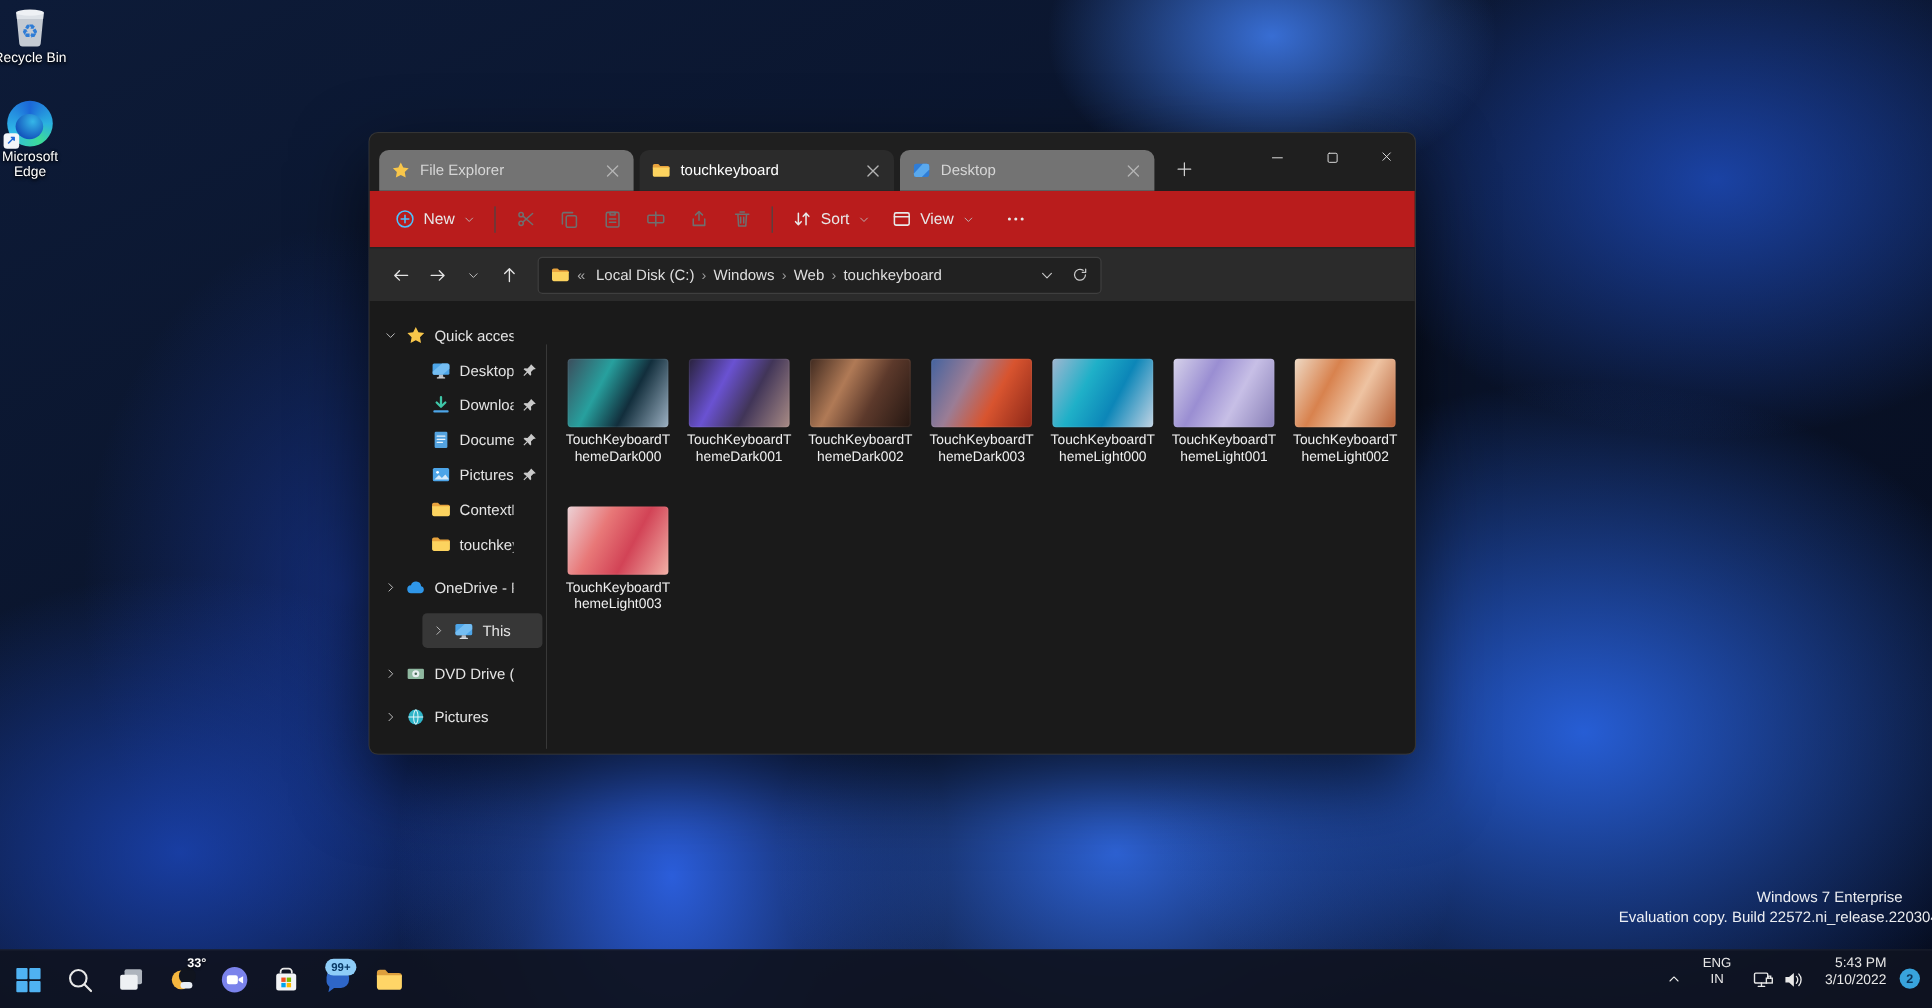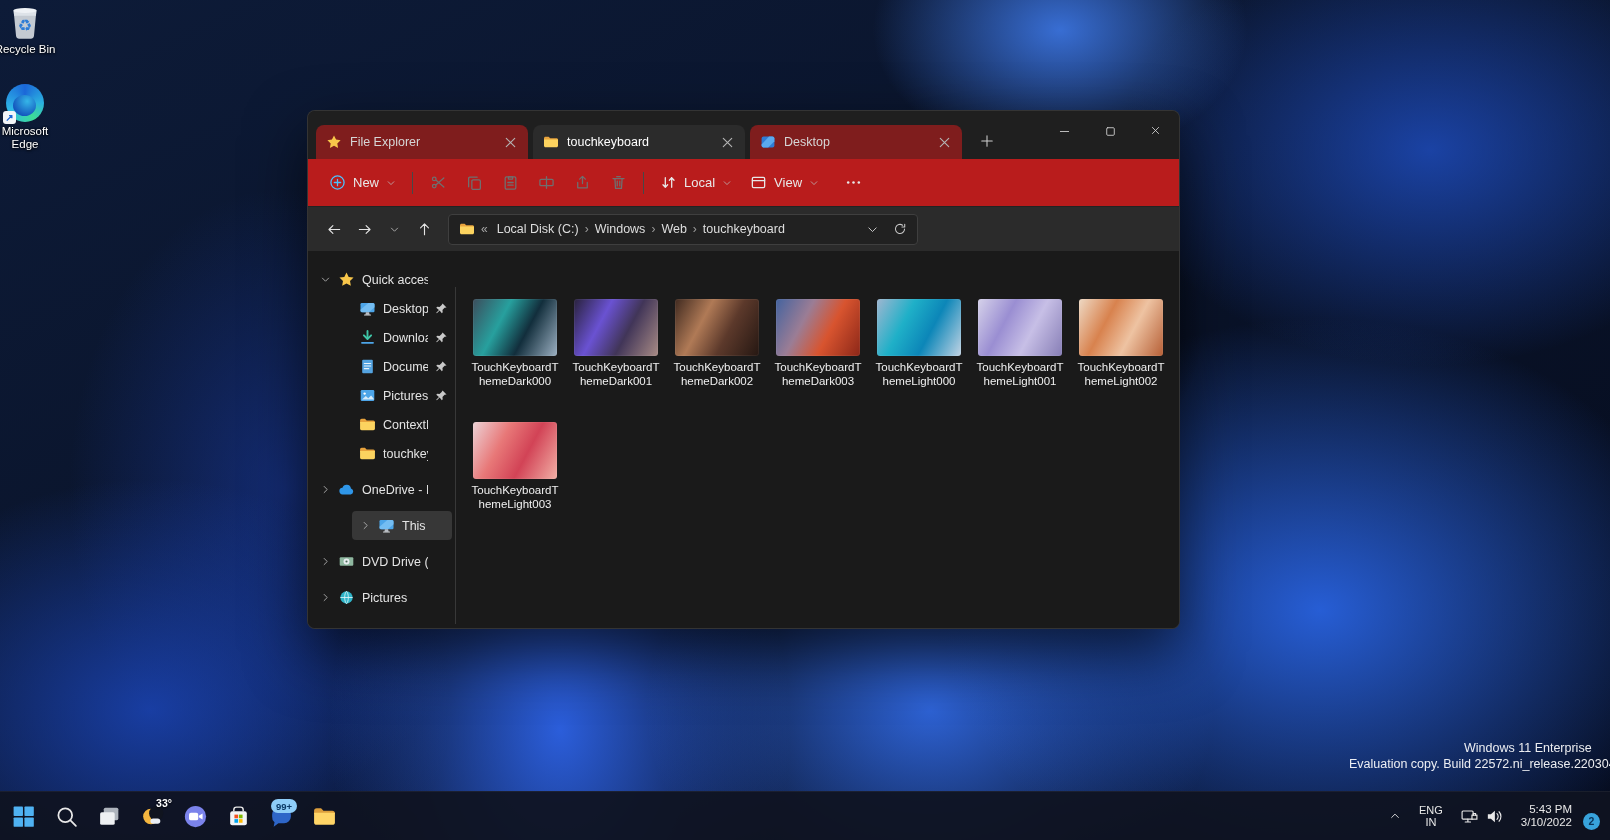--- a/index.html
+++ b/index.html
@@ -36,21 +36,21 @@
     font-weight:bold; display:block; text-align:center; }
 
   
   .window { position:absolute; left:307px; top:110px; width:873px; height:519px;
     background:#202020; border:1px solid rgba(255,255,255,.09); border-radius:8px;
     box-shadow:0 24px 60px rgba(0,0,0,.6); display:flex; flex-direction:column; overflow:hidden; }
 
   .tabbar { height:48px; background:#1f1f1f; display:flex; align-items:flex-end;
     padding-left:8px; position:relative; flex:none; }
   .tab { height:34px; width:212px; display:flex; align-items:center; gap:8px; padding:0 10px;
-    border-radius:8px 8px 0 0; background:#7f1d1d; margin-right:5px; color:#d6d6d6; }
+    border-radius:8px 8px 0 0; background:#737373; margin-right:5px; color:#d6d6d6; }
   .tab.active { background:#2b2b2b; color:#fff; }
   .tab-icon { width:16px; height:16px; flex:none; }
   .tab-label { flex:1; font-size:12.5px; white-space:nowrap; overflow:hidden; }
   .tab-close { width:15px; height:15px; color:#b4b4b4; flex:none; }
   .newtab-btn { width:28px; height:28px; margin:0 0 4px 6px; color:#cfcfcf; flex:none;
     display:flex; align-items:center; justify-content:center; }
   .newtab-btn svg { width:14px; height:14px; }
   .caption-buttons { position:absolute; right:0; top:0; height:40px; display:flex; }
   .cap-btn { width:46px; height:40px; display:flex; align-items:center; justify-content:center; color:#dcdcdc; }
   .cap-btn svg { width:11px; height:11px; }
@@ -129,21 +129,21 @@
     background:rgba(15,19,33,.94); border-top:1px solid rgba(255,255,255,.05);
     display:flex; align-items:center; }
   .tb-left { display:flex; align-items:center; padding-left:4px; gap:5px; }
   .tb-item { width:38px; height:38px; border-radius:4px; position:relative;
     display:flex; align-items:center; justify-content:center; }
   .tb-item .glyph { width:25px; height:25px; }
   .tb-temp { position:absolute; top:0px; right:-1px; color:#fff; font-size:10.5px; font-weight:bold;
     text-shadow:0 1px 2px rgba(0,0,0,.8); }
   .tb-badge { position:absolute; top:2px; left:9px; background:#8ecdf8; color:#0b3a66;
     font-size:9.5px; font-weight:bold; padding:1.5px 5px; border-radius:9px; }
-  .tb-tray { margin-left:auto; display:flex; align-items:center; color:#e8e8e8; padding-right:4px; }
+  .tb-tray { margin-left:auto; display:flex; color:#e8e8e8; padding-right:4px; }
   .tray-chevron { width:30px; height:38px; display:flex; align-items:center; justify-content:center; }
   .tray-chevron svg { width:12px; height:12px; }
   .tray-lang { font-size:11px; line-height:12.5px; text-align:center; padding:0 9px; }
   .tray-sys { display:flex; align-items:center; gap:6px; padding:0 8px; }
   .tray-sys .i { width:19px; height:19px; }
   .tray-clock { text-align:right; font-size:11.5px; line-height:13.5px; padding:0 9px; }
   .tray-badge { width:17px; height:17px; border-radius:50%; background:#38a3dc; color:#0a3358;
     font-size:10.5px; font-weight:bold; display:flex; align-items:center; justify-content:center;
     margin:10px 6px 0 2px; }
 </style>
@@ -318,21 +318,21 @@
             </span>
           </span>
         </div>
       <div class="tsep"></div>
       <div class="tbtn">
         <span class="ticon">
             <svg viewBox="0 0 16 16" fill="none" stroke="currentColor" stroke-width="1.2" stroke-linecap="round" stroke-linejoin="round">
               <path d="M5 3.5v9M5 12.5l-2.2-2.4M5 12.5l2.2-2.4M11 12.5v-9M11 3.5L8.8 5.9M11 3.5l2.2 2.4"></path>
             </svg>
           </span>
-        <span>Local</span>
+        <span>Sort</span>
         <span class="ticon-sm">
             <svg viewBox="0 0 16 16" fill="none" stroke="currentColor" stroke-width="1.2" stroke-linecap="round" stroke-linejoin="round">
               <path d="M3.5 6l4.5 4.5L12.5 6"></path>
             </svg>
           </span>
       </div>
       <div class="tbtn">
         <span class="ticon">
             <svg viewBox="0 0 16 16" fill="none" stroke="currentColor" stroke-width="1.2" stroke-linecap="round" stroke-linejoin="round">
               <rect x="2.2" y="3.2" width="11.6" height="9.6" rx="1.2"></rect>
@@ -643,21 +643,21 @@
       <div class="l1">TouchKeyboardT</div>
                 <div class="l2">hemeLight003</div>
     </div>
   </div>
           </div>
       </div>
     </div>
 
   </div>
 
-  <div class="wm" id="wm1">Windows 11 Enterprise</div>
+  <div class="wm" id="wm1">Windows 7 Enterprise</div>
   <div class="wm" id="wm2">Evaluation copy. Build 22572.ni_release.220304-153</div>
 
   <div class="taskbar">
     <div class="tb-left" id="tb-icons">
         <div class="tb-item">
     <span class="glyph">
             <svg viewBox="0 0 24 24">
               <rect x="2.5" y="2.5" width="9" height="9" rx=".8" fill="#4fb2f2"></rect>
               <rect x="12.9" y="2.5" width="9" height="9" rx=".8" fill="#4fb2f2"></rect>
               <rect x="2.5" y="12.9" width="9" height="9" rx=".8" fill="#4fb2f2"></rect>

